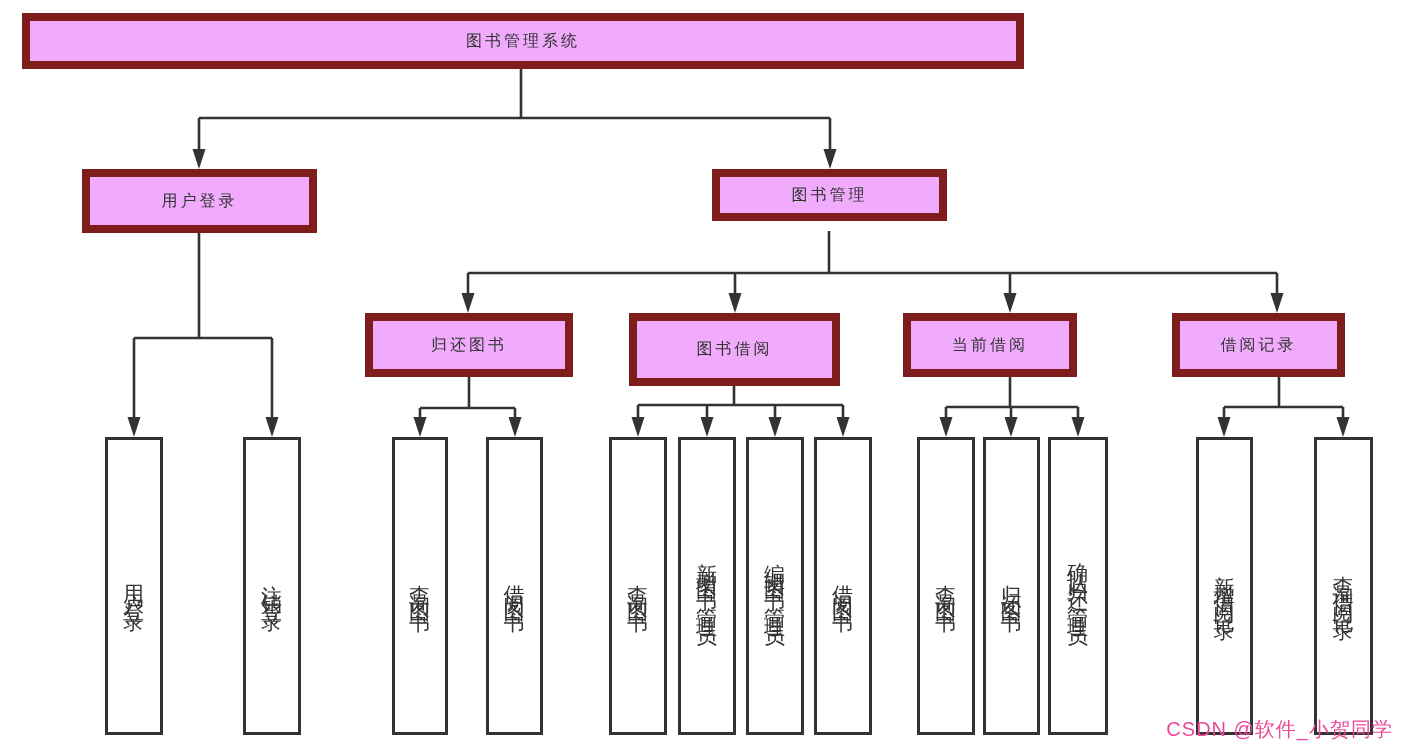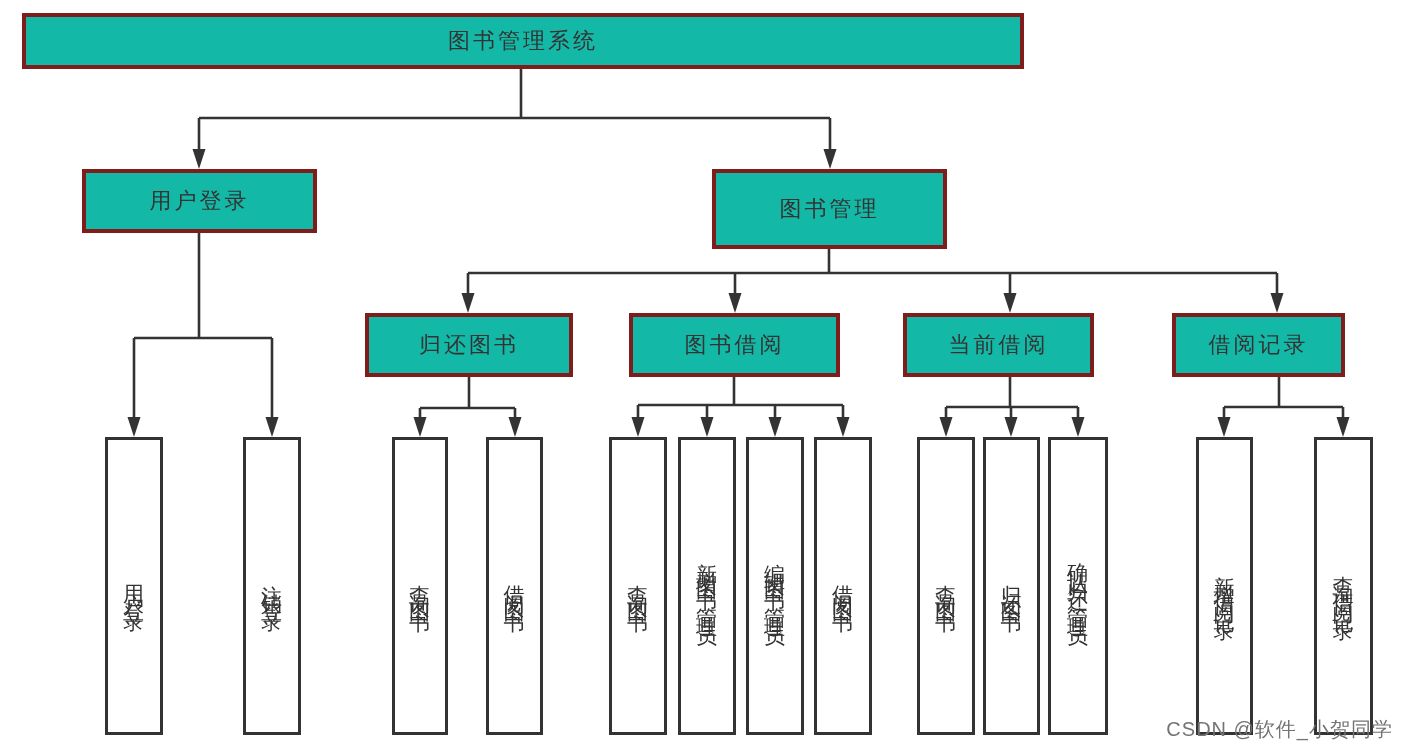--- a/index.html
+++ b/index.html
@@ -17,26 +17,26 @@
   }
   .connectors {
     position: absolute;
     left: 0;
     top: 0;
     pointer-events: none;
   }
   .node {
     position: absolute;
     box-sizing: border-box;
-    border: 4px solid #7f1d1d;
-    background: #14b8a6;
+    border: 8px solid #7f1d1d;
+    background: #f0abfc;
     display: flex;
     align-items: center;
     justify-content: center;
-    font-size: 22px;
+    font-size: 16px;
     letter-spacing: 3px;
     color: #333333;
     white-space: nowrap;
   }
   .leaf {
     position: absolute;
     box-sizing: border-box;
     border: 3px solid #333333;
     background: #ffffff;
     display: flex;
@@ -48,21 +48,21 @@
     letter-spacing: 9px;
     color: #333333;
     line-height: 1;
   }
   .watermark {
     position: absolute;
     right: 12px;
     bottom: 4px;
     font-size: 20px;
     letter-spacing: 1px;
-    color: #737373;
+    color: #ec4899;
   }
 </style>
 </head>
 <body>
 
 <div class="stage">
 
   <svg class="connectors" width="1405" height="747" viewBox="0 0 1405 747">
     <defs>
       <polygon id="ah" points="-6.5,-20 6.5,-20 0,0" fill="#333333"></polygon>
@@ -103,25 +103,25 @@
     <use href="#ah" x="946" y="437"></use>
       <use href="#ah" x="1011" y="437"></use>
     <use href="#ah" x="1078" y="437"></use>
     <use href="#ah" x="1224" y="437"></use>
       <use href="#ah" x="1343" y="437"></use>
   </svg>
 
   <div class="node" style="left:22px;top:13px;width:1002px;height:56px">图书管理系统</div>
 
   <div class="node" style="left:82px;top:169px;width:235px;height:64px">用户登录</div>
-  <div class="node" style="left:712px;top:169px;width:235px;height:80px">图书管理</div>
+  <div class="node" style="left:712px;top:169px;width:235px;height:52px">图书管理</div>
 
   <div class="node" style="left:365px;top:313px;width:208px;height:64px">归还图书</div>
-  <div class="node" style="left:629px;top:313px;width:211px;height:64px">图书借阅</div>
-  <div class="node" style="left:903px;top:313px;width:191px;height:64px">当前借阅</div>
+  <div class="node" style="left:629px;top:313px;width:211px;height:73px">图书借阅</div>
+  <div class="node" style="left:903px;top:313px;width:174px;height:64px">当前借阅</div>
   <div class="node" style="left:1172px;top:313px;width:173px;height:64px">借阅记录</div>
 
   <div class="leaf" style="left:105px;top:437px;width:58px;height:298px">用户登录</div>
   <div class="leaf" style="left:243px;top:437px;width:58px;height:298px">注销登录</div>
 
   <div class="leaf" style="left:392px;top:437px;width:56px;height:298px">查询图书</div>
   <div class="leaf" style="left:486px;top:437px;width:57px;height:298px">借阅图书</div>
 
   <div class="leaf" style="left:609px;top:437px;width:58px;height:298px">查询图书</div>
   <div class="leaf" style="left:678px;top:437px;width:58px;height:298px">新增图书（管理员）</div>

